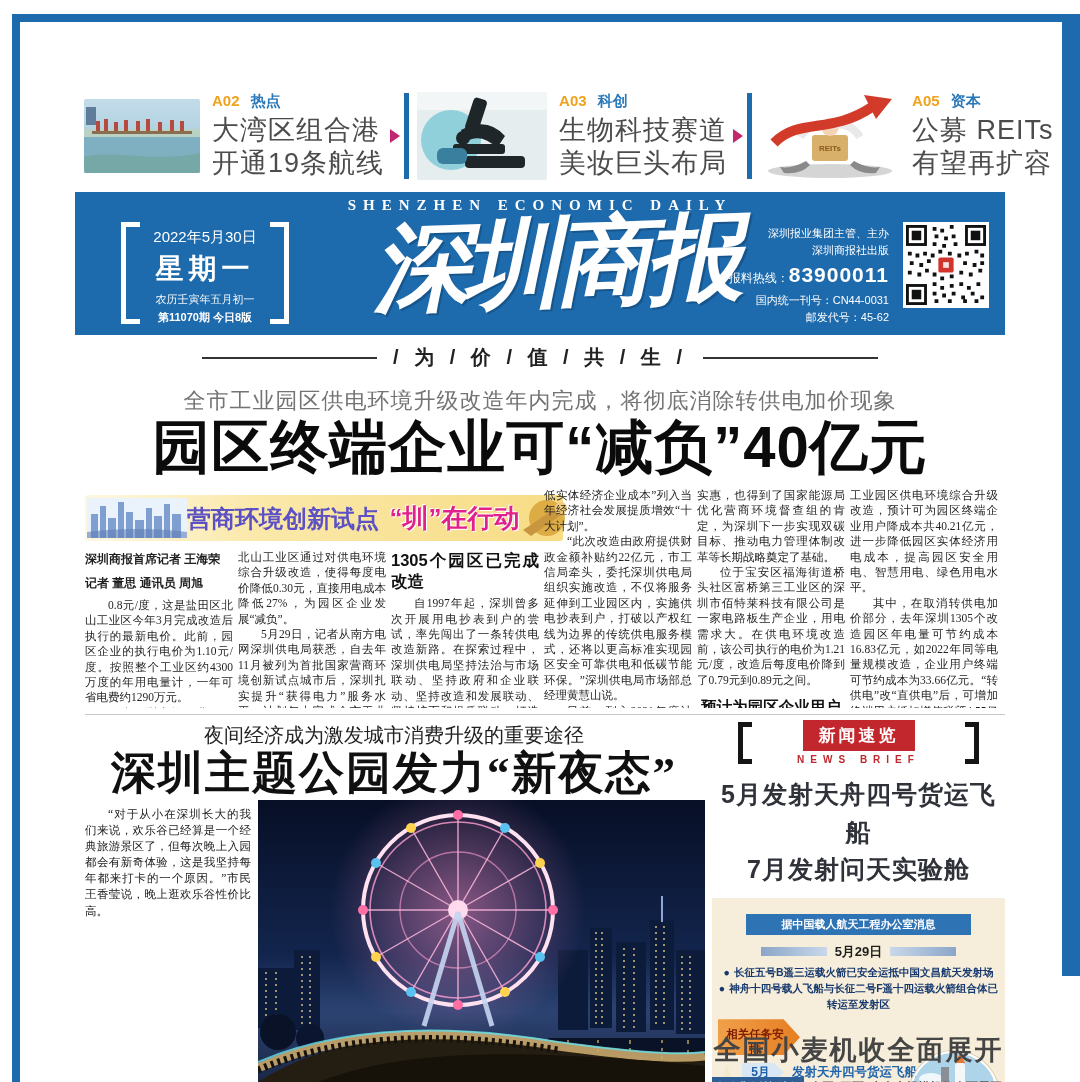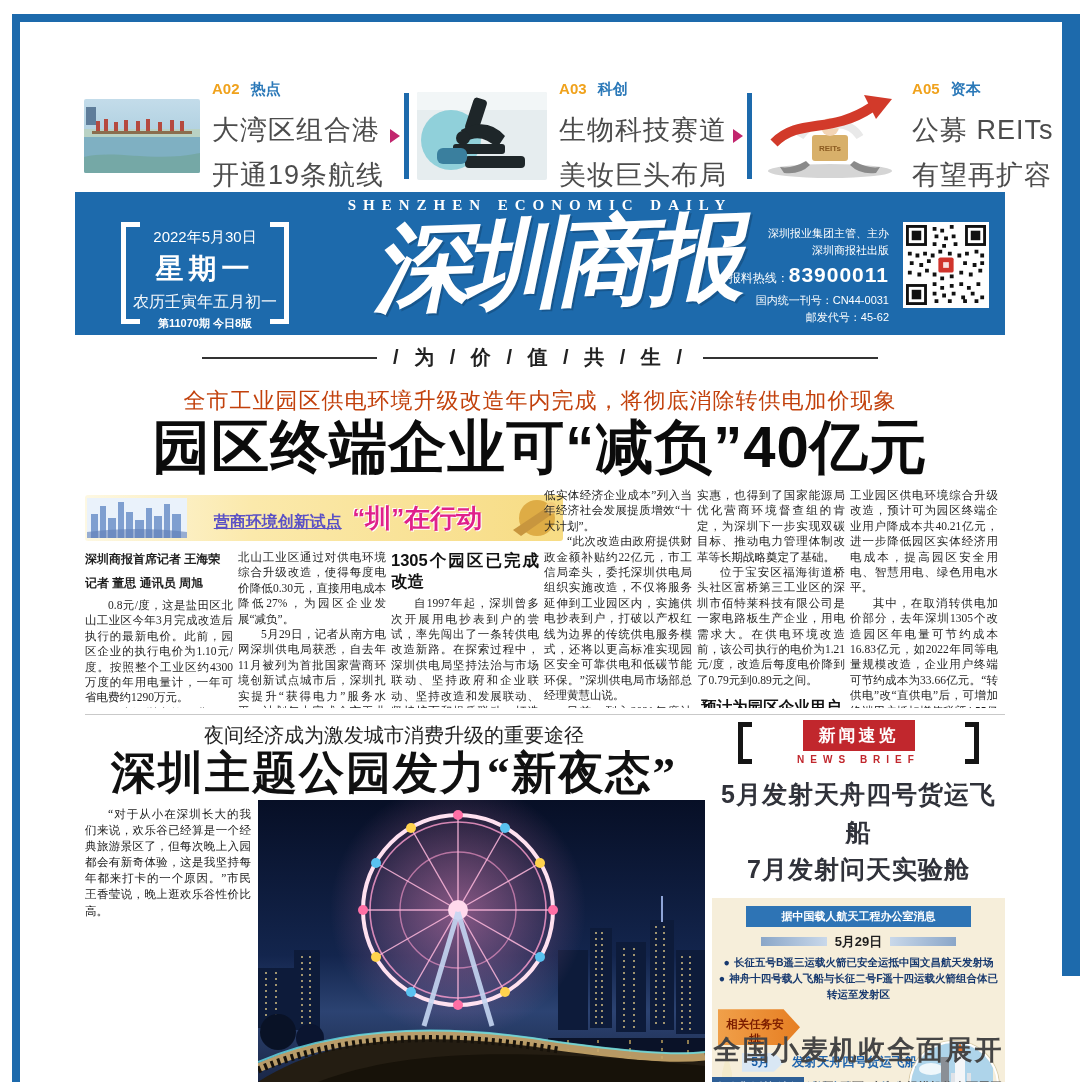--- a/index.html
+++ b/index.html
@@ -8,67 +8,67 @@
 
   
   .frame-top{position:absolute;left:12px;top:14px;right:0;height:8px;background:#1d6aac;}
   .frame-left{position:absolute;left:12px;top:14px;width:8px;bottom:0;background:#1d6aac;}
   .frame-right{position:absolute;right:0;top:14px;width:18px;height:962px;background:#1d6aac;}
 
   
   .teasers{position:absolute;left:84px;top:90px;width:922px;height:92px;display:flex;align-items:center;}
   .teaser{display:flex;align-items:center;gap:12px;}
   .teaser-img{flex:0 0 auto;border-radius:2px;overflow:hidden;line-height:0;}
-  .t-text{display:flex;flex-direction:column;gap:12px;}
+  .t-text{display:flex;flex-direction:column;}
   .t-label{font-size:15px;font-weight:bold;line-height:1;margin-bottom:6px;}
   .t-code{color:#f0a21c;}
   .t-tag{color:#2a78b8;margin-left:7px;}
   .t-title{font-size:27px;color:#4c4c4c;line-height:1.2;letter-spacing:1px;white-space:nowrap;}
   .t-sep{display:flex;align-items:center;margin:0 8px 0 6px;}
   .t-arrow{width:0;height:0;border-left:10px solid #c2266e;border-top:7px solid transparent;border-bottom:7px solid transparent;margin-right:4px;}
   .t-bar{width:5px;height:86px;background:#1d6aac;}
 
   
   .masthead{position:absolute;left:75px;top:192px;width:930px;height:143px;background:#1d6aac;color:#fff;}
   .m-eng{position:absolute;top:5px;left:0;width:100%;text-align:center;
          font-family:"Liberation Serif",serif;font-weight:bold;letter-spacing:7px;font-size:15px;}
   .m-date{position:absolute;left:46px;top:30px;width:168px;height:98px;text-align:center;padding-top:6px;box-sizing:border-box;}
   .m-date::before{content:"";position:absolute;left:0;top:0;width:14px;height:92px;
                   border-left:5px solid #fff;border-top:5px solid #fff;border-bottom:5px solid #fff;}
   .m-date::after{content:"";position:absolute;right:0;top:0;width:14px;height:92px;
                  border-right:5px solid #fff;border-top:5px solid #fff;border-bottom:5px solid #fff;}
   .m-d1{font-size:15px;}
   .m-d2{font-size:28px;font-weight:bold;letter-spacing:5px;margin:3px 0 4px;}
-  .m-d3{font-size:16px;opacity:.95;}
+  .m-d3{font-size:11px;opacity:.95;}
   .m-d4{font-size:11px;font-weight:bold;margin-top:3px;text-align:center;}
   .m-title{position:absolute;left:240px;top:20px;width:480px;text-align:center;
            font-family:"DejaVu Serif",serif;font-size:97px;font-weight:bold;font-style:italic;
            letter-spacing:-6px;line-height:1.05;transform:rotate(-2deg);
            text-shadow:2px 2px 0 rgba(0,0,0,.18);}
   .m-info{position:absolute;right:116px;top:33px;text-align:right;font-size:11px;line-height:1.55;}
   .m-hotline{font-size:12px;}
   .m-hot-num{font-size:21px;font-weight:bold;letter-spacing:1px;}
   .m-qr{position:absolute;right:16px;top:30px;width:86px;height:86px;background:#fff;padding:3px;box-sizing:border-box;line-height:0;}
 
   
   .slogan{position:absolute;top:344px;left:0;width:1080px;display:flex;align-items:center;justify-content:center;gap:16px;}
   .slogan .ln{width:175px;height:2px;background:#333;}
   .slogan-text{font-size:20px;font-weight:bold;color:#222;letter-spacing:5px;}
 
   
   .kicker1{position:absolute;top:386px;left:80px;width:920px;text-align:center;
-           font-size:22px;color:#c2410c;font-weight:500;letter-spacing:1px;}
+           font-size:22px;color:#737373;font-weight:500;letter-spacing:1px;}
   .headline1{position:absolute;top:409px;left:40px;width:1000px;text-align:center;
              font-size:58px;font-weight:900;color:#0b0b0b;letter-spacing:1px;}
 
   .badge{position:absolute;left:85px;top:495px;width:478px;height:46px;display:flex;align-items:center;
          background:linear-gradient(90deg,#fdf8e3,#fbe9ab 35%,#f7dc84);border-radius:3px;}
   .badge-sky{flex:0 0 auto;line-height:0;margin-left:2px;}
   .badge-text{flex:1;text-align:center;white-space:nowrap;}
-  .badge-p1{color:#5b51c5;font-size:16px;font-weight:900;text-decoration:underline;}
+  .badge-p1{color:#5b51c5;font-size:24px;font-weight:900;}
   .badge-p2{color:#e0218a;font-size:26px;font-weight:900;margin-left:6px;text-shadow:1px 1px 0 #fff,-1px -1px 0 #fff;}
   .badge-gold{flex:0 0 auto;line-height:0;margin-right:2px;}
 
   .col{position:absolute;width:148px;font-family:"Liberation Serif",serif;font-size:11.5px;
        line-height:1.34;color:#1f1f1f;text-align:justify;overflow:hidden;}
   .col p{margin:0;text-indent:2em;}
   #c1{left:85px; top:550px;height:158px;}
   #c2{left:238px;top:550px;height:158px;}
   #c3{left:391px;top:550px;height:158px;}
   #c4{left:544px;top:488px;height:220px;}
@@ -98,21 +98,21 @@
   .bk{position:absolute;top:2px;width:14px;height:42px;box-sizing:border-box;}
   .bk-l{left:26px;border-left:5px solid #151515;border-top:5px solid #151515;border-bottom:5px solid #151515;}
   .bk-r{right:26px;border-right:5px solid #151515;border-top:5px solid #151515;border-bottom:5px solid #151515;}
   .brief-tag{position:absolute;left:50%;transform:translateX(-50%);top:0;background:#c1272d;color:#fff;
              font-size:17px;font-weight:bold;letter-spacing:3px;padding:4px 16px;white-space:nowrap;}
   .brief-en{position:absolute;left:0;right:0;top:34px;text-align:center;color:#c1272d;
             font-size:10px;font-weight:bold;letter-spacing:6px;}
   .brief-headline{text-align:center;font-size:25px;font-weight:900;color:#30323a;line-height:1.5;letter-spacing:1px;}
 
   .brief-box{margin-top:9px;background:#f6eeda;padding:8px 6px 8px;position:relative;}
-  .src-bar{background:#2e74b5;color:#fff;font-size:11px;font-weight:bold;text-align:center;padding:3px 0;width:80%;margin:0 auto;}
+  .src-bar{background:#2e74b5;color:#fff;font-size:11px;font-weight:bold;text-align:center;padding:3px 0;width:80%;margin:8px auto;}
   .date-row{display:flex;align-items:center;justify-content:center;gap:8px;margin:6px 0 3px;}
   .d-wing{width:66px;height:9px;background:linear-gradient(90deg,#8aa6c8,#c9d8ea);}
   .d-wing.r{background:linear-gradient(90deg,#c9d8ea,#8aa6c8);}
   .d-pill{font-size:13px;font-weight:900;color:#1d1d1d;}
   .bullet{font-size:10.5px;font-weight:bold;color:#16386e;line-height:1.55;text-align:center;}
   .bullet .dot{margin-right:4px;}
 
   .plan-row{display:flex;align-items:center;gap:8px;margin:7px 0 4px;}
   .plan-arrow{flex:0 0 82px;height:36px;background:linear-gradient(90deg,#f0a04a,#e67e22);
               clip-path:polygon(0 0,80% 0,100% 50%,80% 100%,0 100%);

